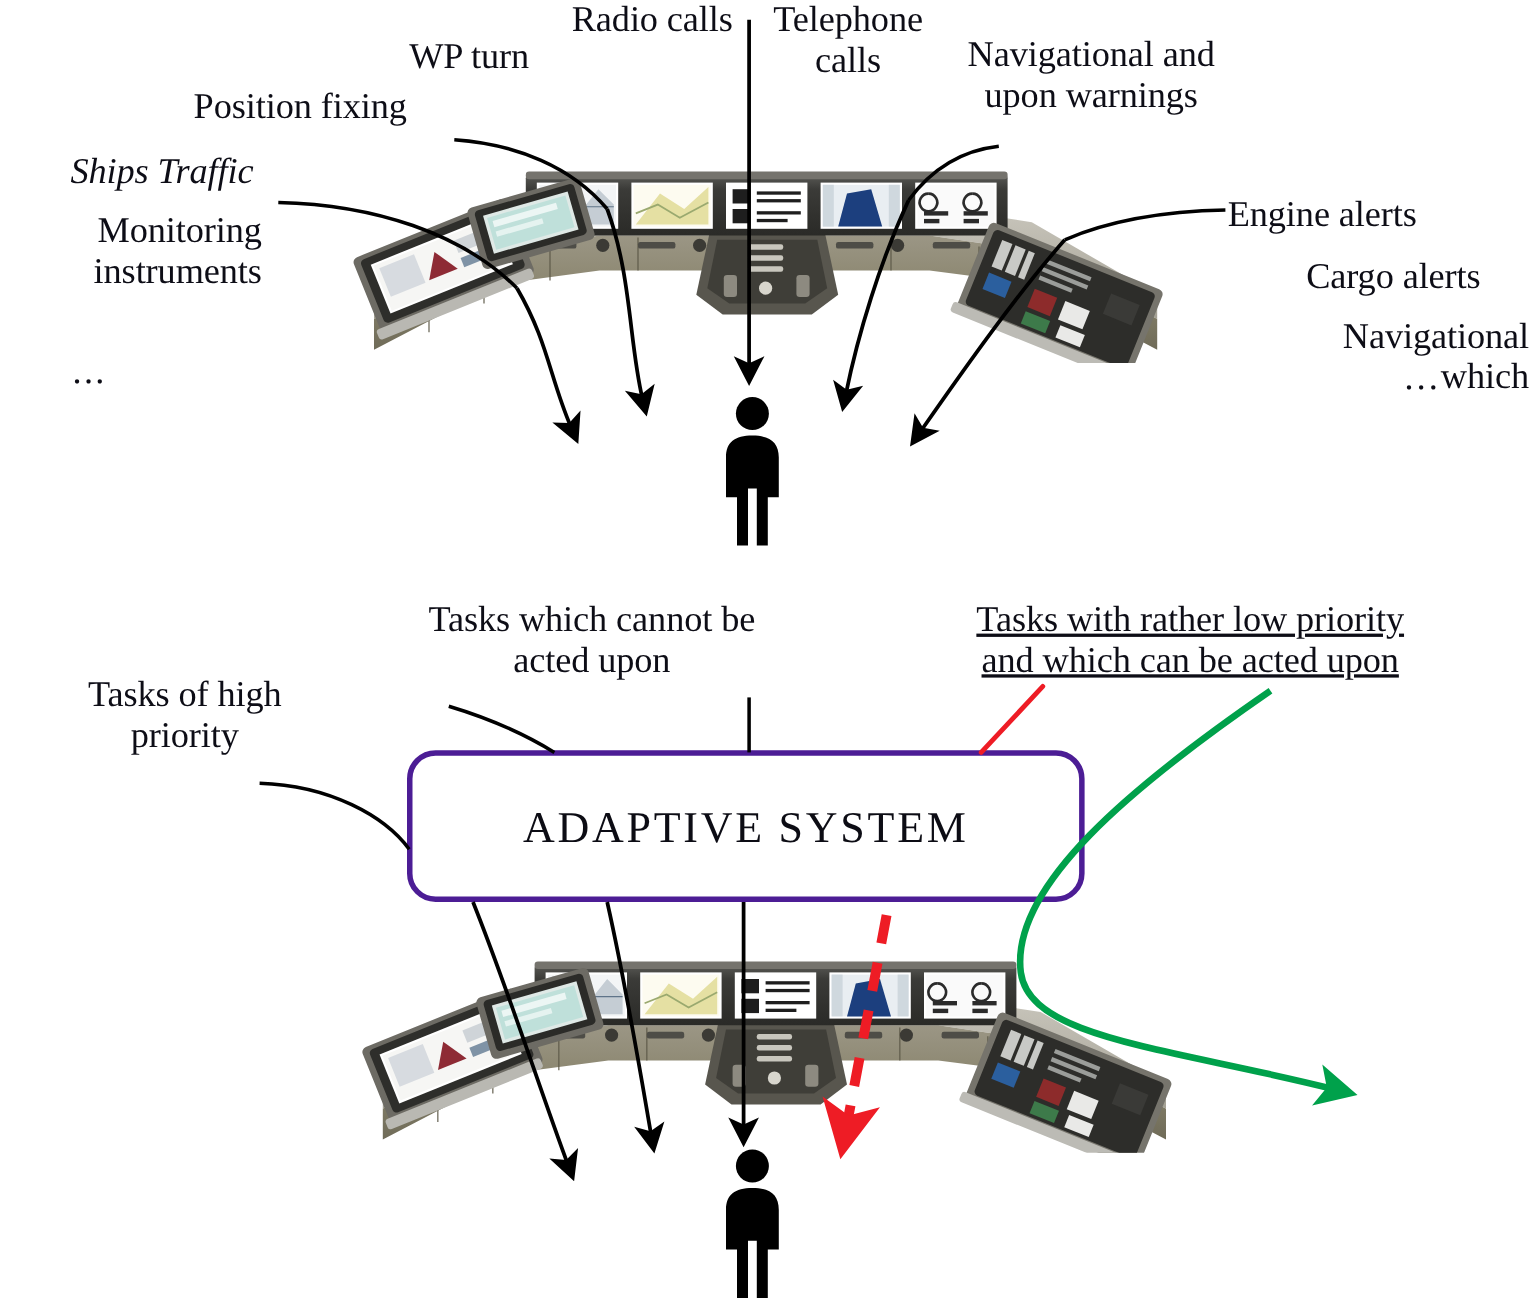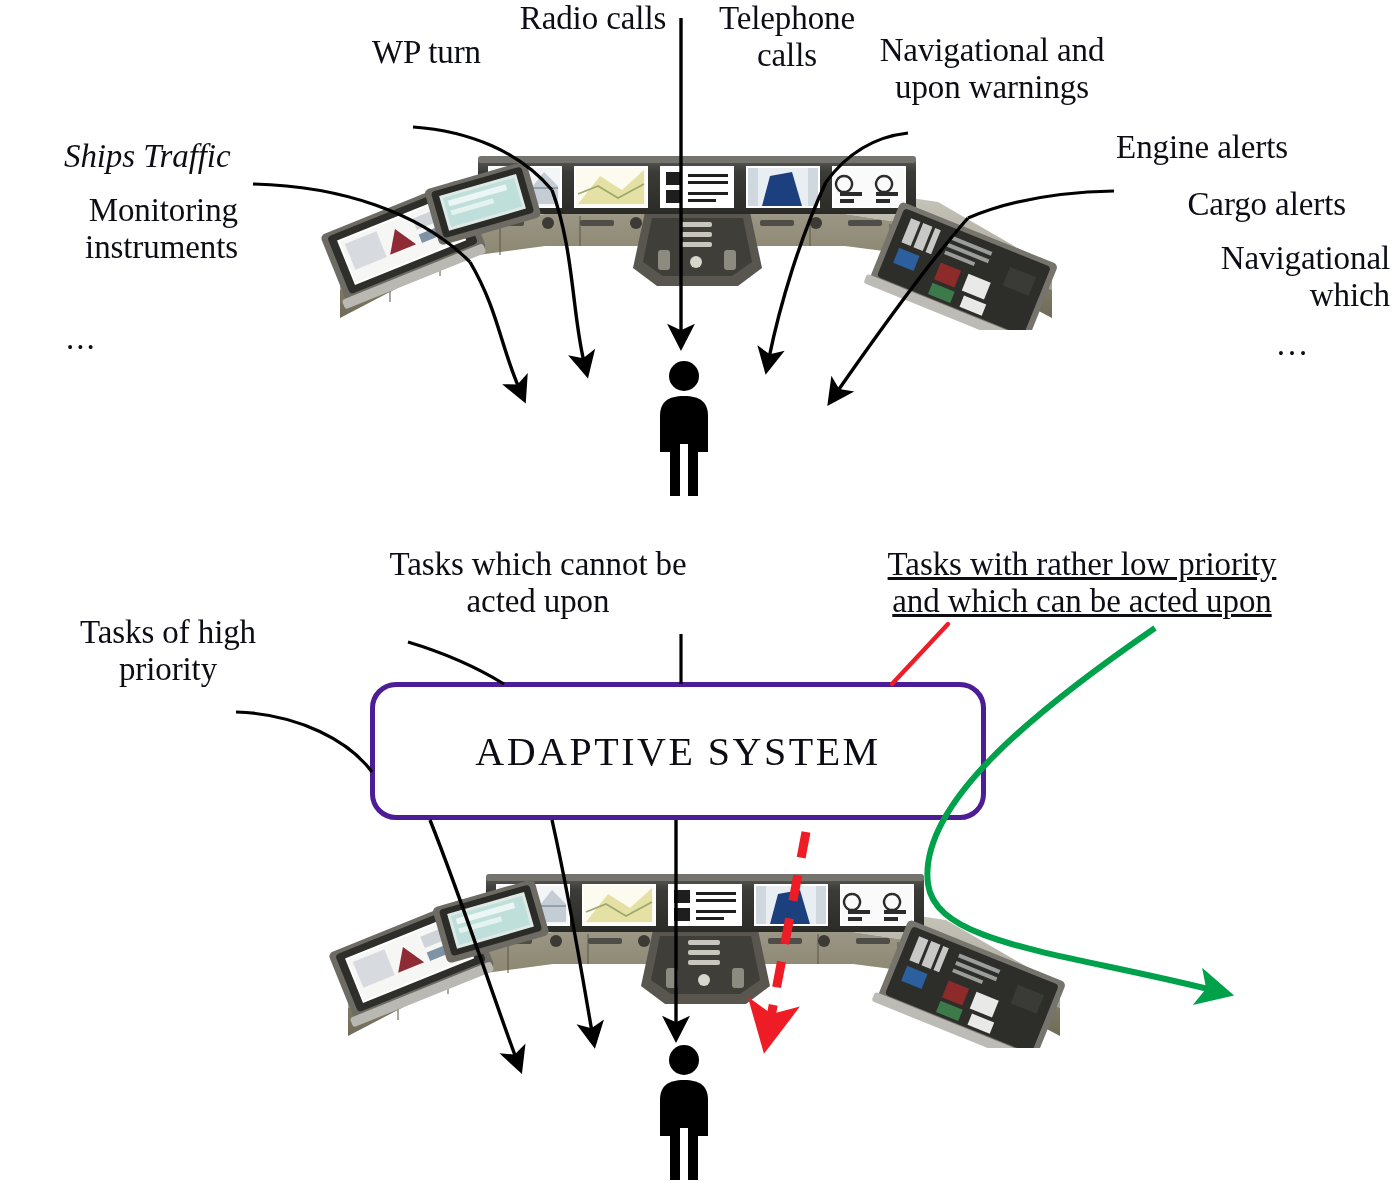--- a/index.html
+++ b/index.html
@@ -18,21 +18,21 @@
     color:#0d0d16;
     line-height:1.12;
     white-space:pre-line;
     letter-spacing:-0.1px;
   }
   .t-top{font-size:33px;}
   .t-bot{font-size:33px;}
   .dots{font-size:33px;letter-spacing:2px;}
   .c-left{text-align:left;}
   .c-center{text-align:center;}
-  .c-right{text-align:right;}
+  .c-right{text-align:right;margin-top:48px;}
 
   
   svg.layer{position:absolute;left:0;top:0;width:1400px;height:1186px;overflow:visible;}
   svg.layer.over{z-index:5;}
 
   
   .bridge{position:absolute;z-index:2;}
 
   .sysbox{
     position:absolute;
@@ -56,26 +56,27 @@
 </head>
 <body>
 
 <div id="page">
 
   <div class="lbl t-top c-left" style="left:8px;top:192px;width:230px;text-align:right;">Monitoring
 instruments</div>
 
   <div class="lbl t-top c-left" style="left:64px;top:138px;width:260px;font-style:italic;">Ships Traffic</div>
 
+  <div class="lbl t-top c-left" style="left:176px;top:79px;width:300px;">Position fixing</div>
 
   <div class="lbl t-top c-center" style="left:489px;top:0px;width:208px;">Radio calls</div>
 
   <div class="lbl t-top c-left" style="left:372px;top:34px;width:230px;">WP turn</div>
 
-  <div class="lbl t-top c-center" style="left:682px;top:0px;width:178px;margin-left:16px;">Telephone
+  <div class="lbl t-top c-center" style="left:682px;top:0px;width:178px;">Telephone
 calls</div>
 
   <div class="lbl t-top c-center" style="left:845px;top:32px;width:294px;">Navigational and
 upon warnings</div>
 
   <div class="lbl t-top c-right" style="left:998px;top:129px;width:290px;">Engine alerts</div>
 
   <div class="lbl t-top c-right" style="left:1048px;top:186px;width:298px;">Cargo alerts</div>
 
   <div class="lbl t-top c-right" style="left:1090px;top:240px;width:300px;">Navigational

